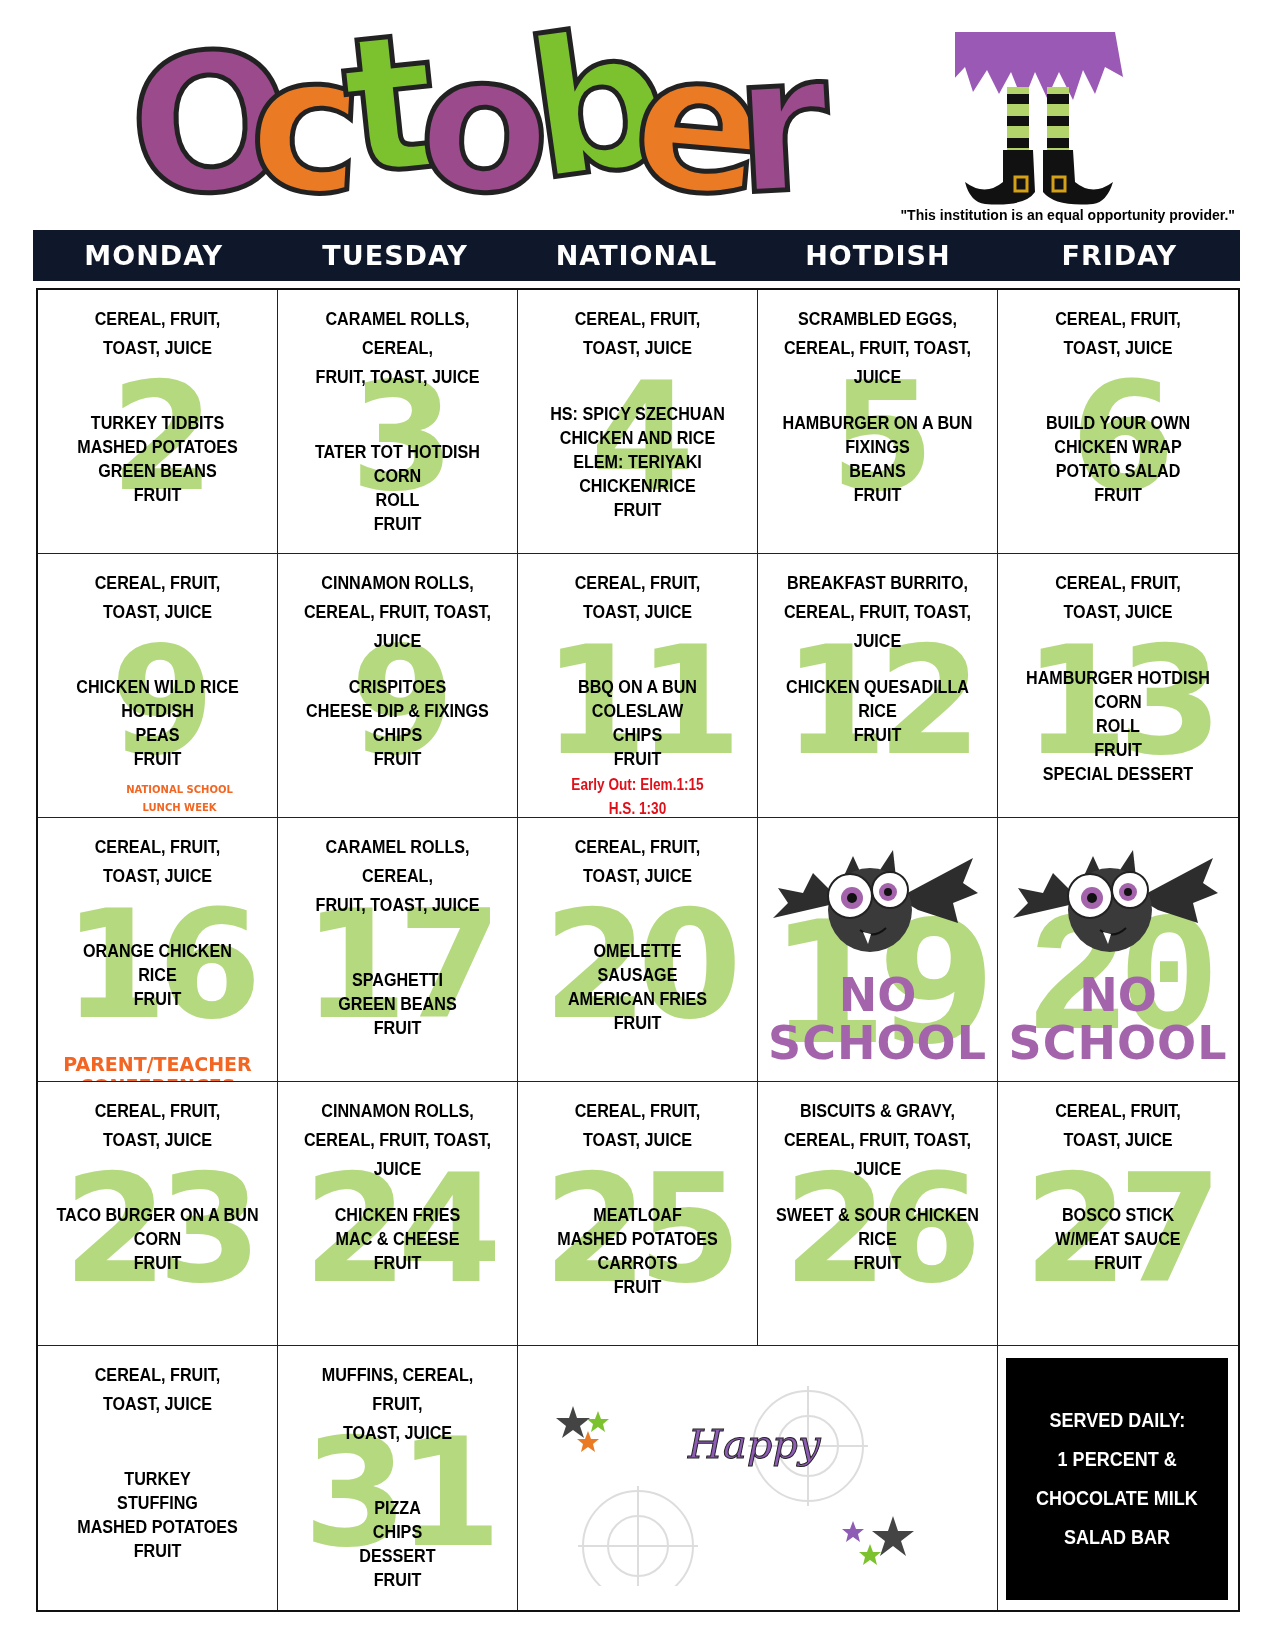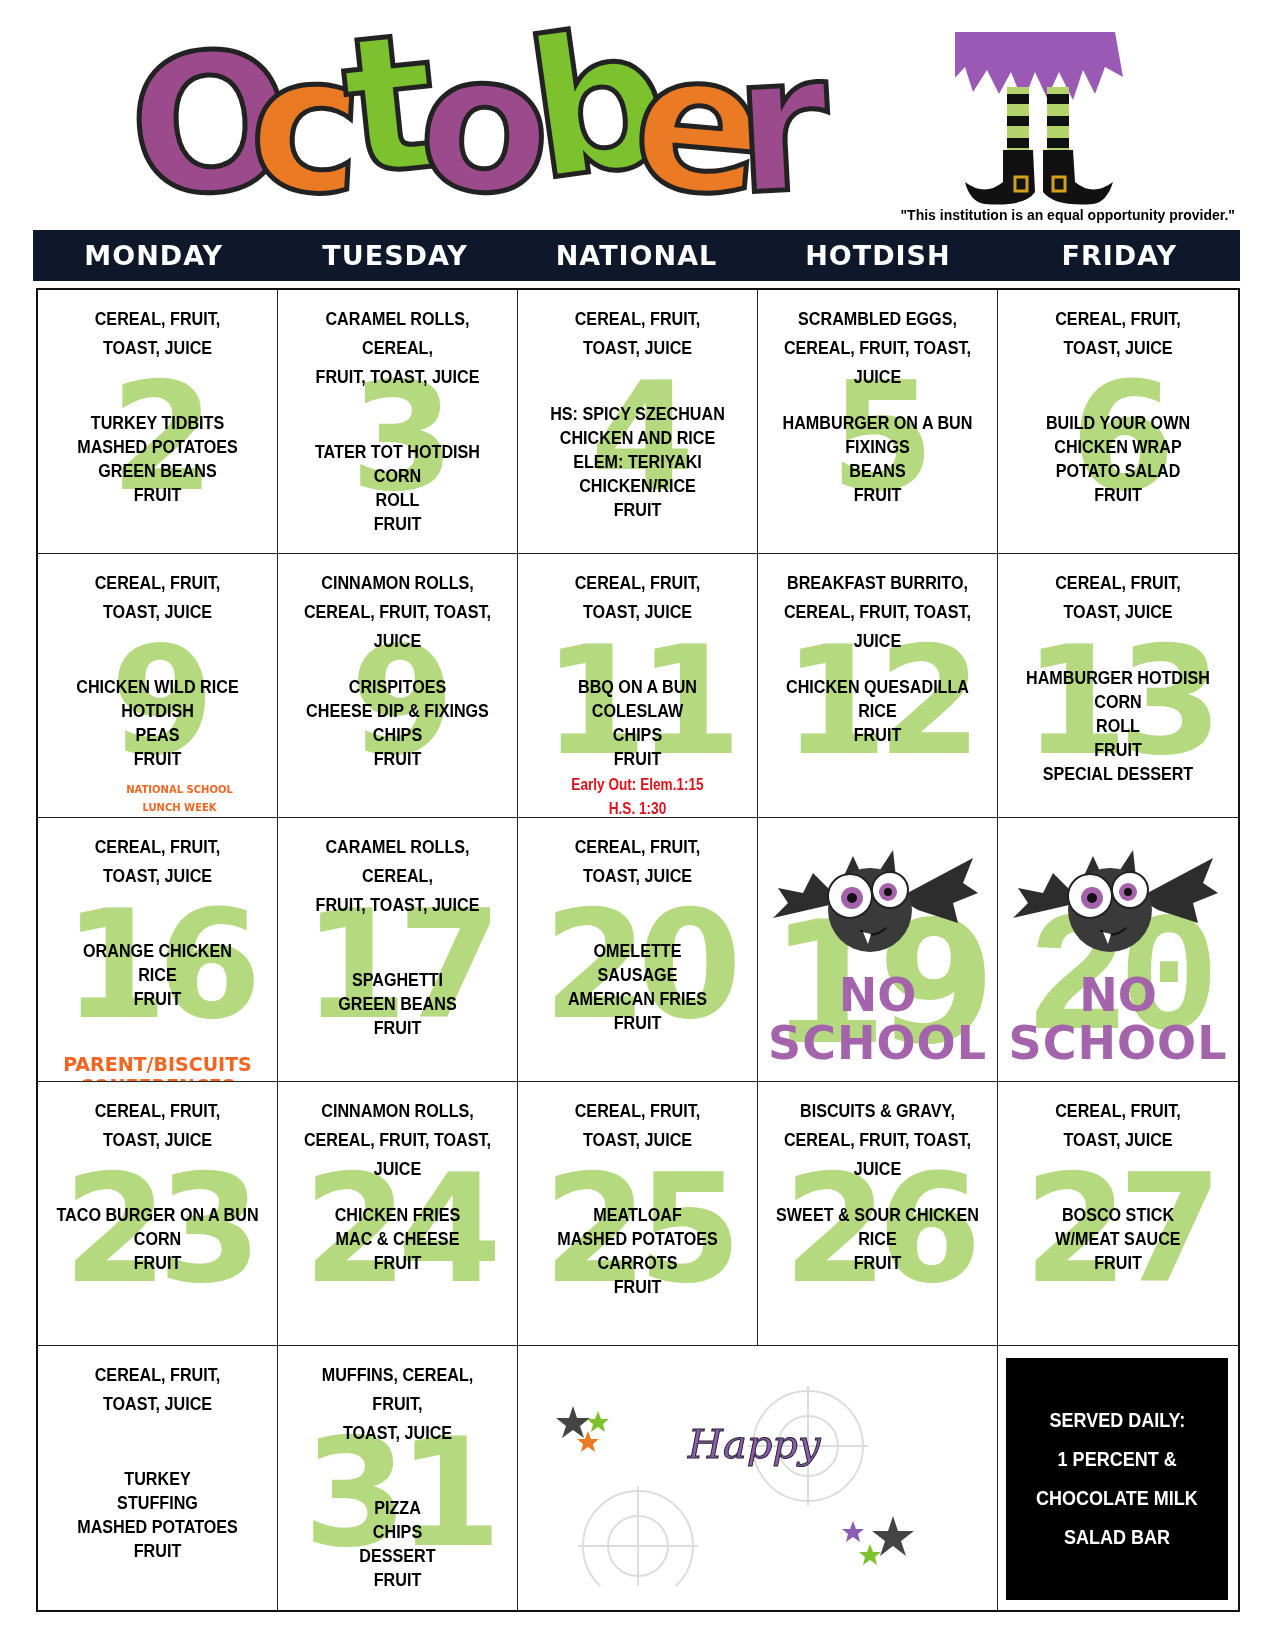--- a/index.html
+++ b/index.html
@@ -214,21 +214,21 @@
       <div class="bfast">
         <div>CEREAL, FRUIT,</div>
         <div>TOAST, JUICE</div>
       </div>
       <div class="lunch" style="margin-top: 49px;">
         <div>ORANGE CHICKEN</div>
         <div>RICE</div>
         <div>FRUIT</div>
       </div>
       <div class="note-orange" style="font-size: 19px; line-height: 22px; margin-top: 42px;">
-        <div>PARENT/BISCUITS</div>
+        <div>PARENT/TEACHER</div>
         <div>CONFERENCES</div>
       </div>
     </div>
     <div class="cell">
       <div class="daynum">17</div>
       <div class="bfast">
         <div>CARAMEL ROLLS, CEREAL,</div>
         <div>FRUIT, TOAST, JUICE</div>
       </div>
       <div class="lunch" style="margin-top: 49px;">

